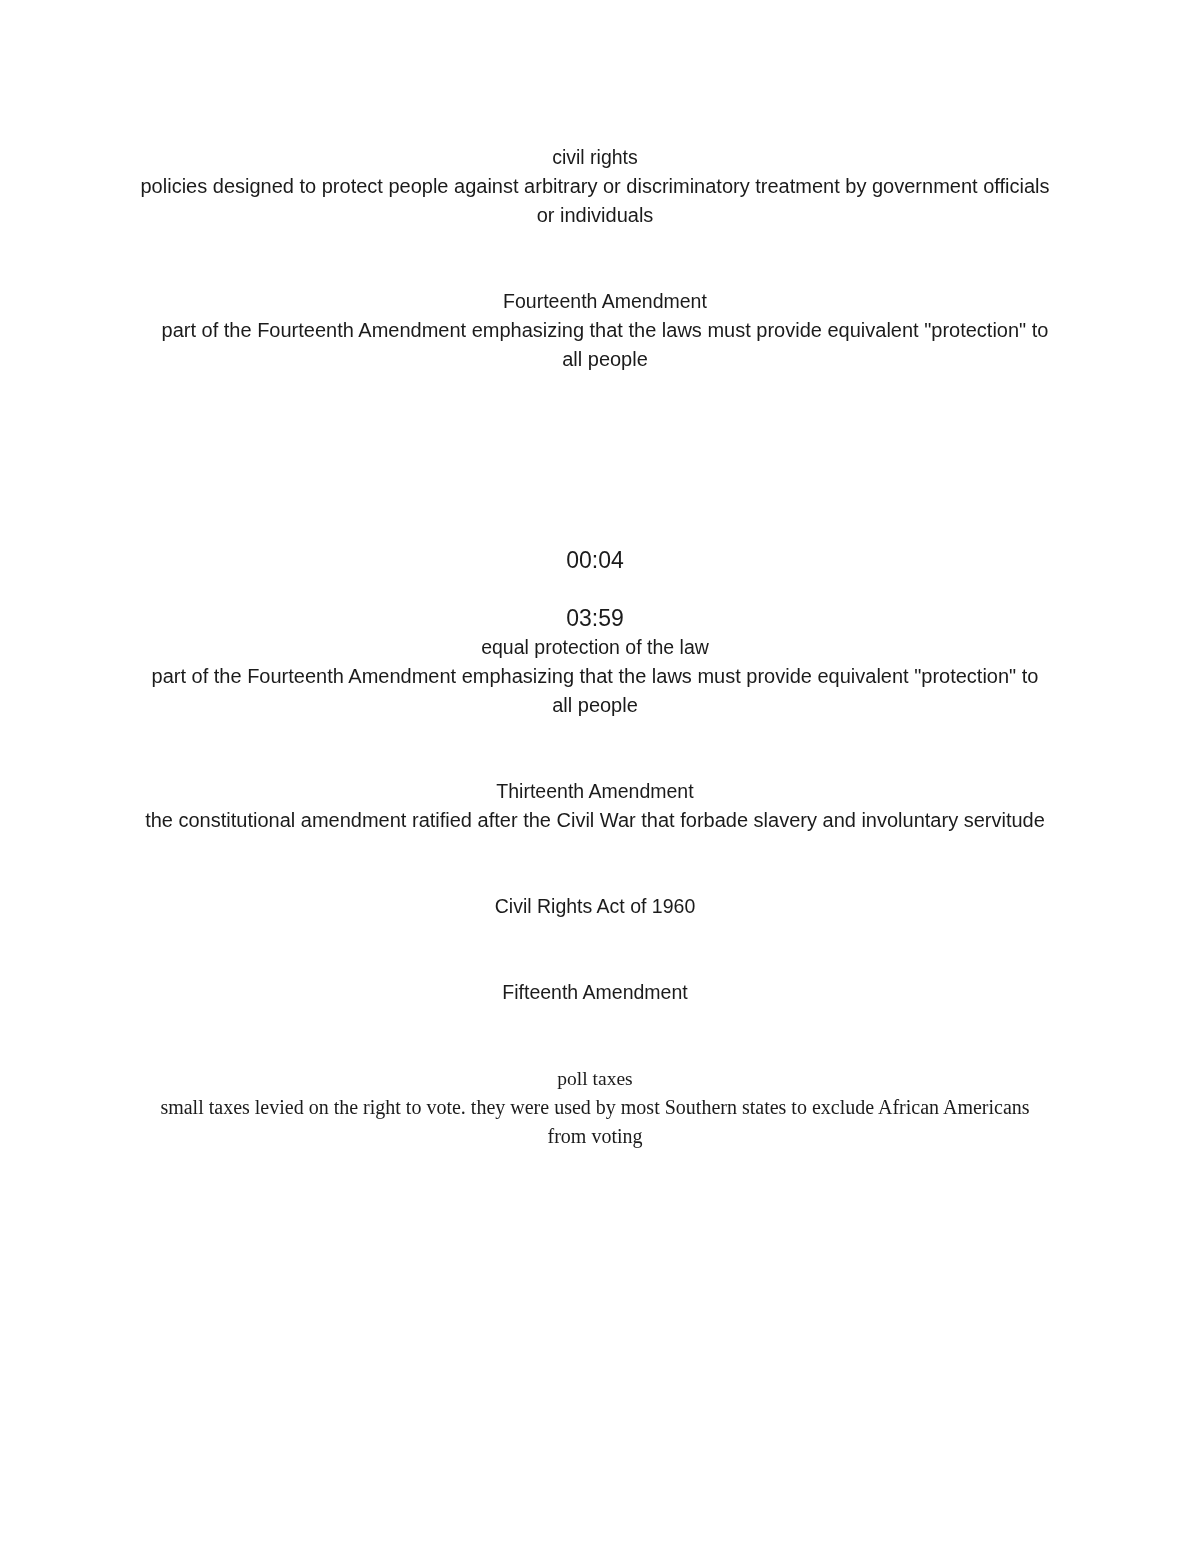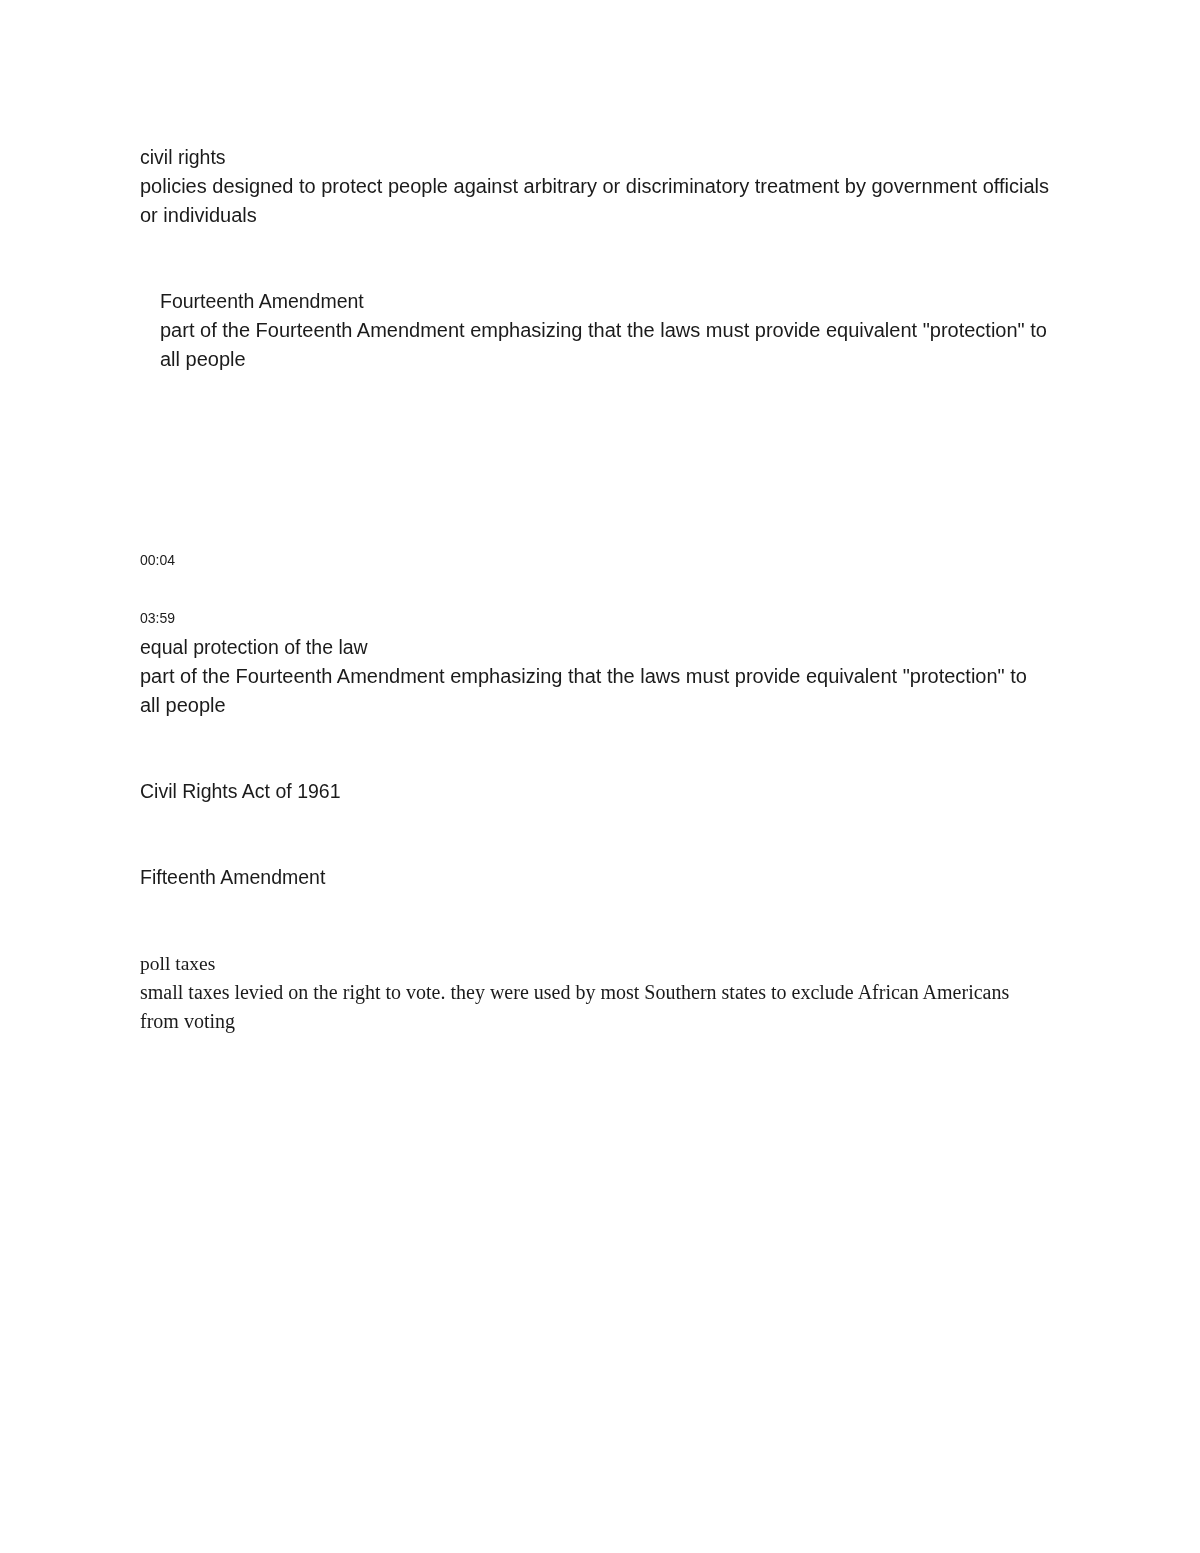--- a/index.html
+++ b/index.html
@@ -18,20 +18,21 @@
   .page {
     position: relative;
     width: 1200px;
     height: 1553px;
     background: #ffffff;
     box-sizing: border-box;
     padding: 143px 140px 0 140px;
   }
   .doc-body {
     width: 910px;
+    text-align: center;
   }
   .entry {
     margin: 0 0 57px 0;
   }
   .entry:last-child {
     margin-bottom: 0;
     font-family: Liberation Serif, serif;
   }
   .term {
     font-size: 19.5px;
@@ -39,21 +40,21 @@
     margin: 0;
     white-space: pre-wrap;
   }
   .definition {
     font-size: 20px;
     line-height: 29px;
     margin: 0;
     white-space: pre-wrap;
   }
   .timestamp {
-    font-size: 14px;
+    font-size: 23px;
     line-height: 29px;
     margin: 0;
   }
   
   .gap-large { margin-bottom: 172px; margin-left: 20px; }
   .gap-timer { margin-bottom: 29px; }
 </style>
 </head>
 <body>
 
@@ -73,23 +74,27 @@
     <div class="entry gap-timer">
       <p class="timestamp">00:04</p>
     </div>
 
     <div class="entry">
       <p class="timestamp">03:59</p>
       <p class="term">equal protection of the law</p>
       <p class="definition">part of the Fourteenth Amendment emphasizing that the laws must provide equivalent "protection" to all people</p>
     </div>
 
+    <div class="entry">
+      <p class="term">Thirteenth Amendment</p>
+      <p class="definition">the constitutional amendment ratified after the Civil War that forbade slavery and involuntary servitude</p>
+    </div>
 
     <div class="entry">
-      <p class="term">Civil Rights Act of 1961</p>
+      <p class="term">Civil Rights Act of 1960</p>
     </div>
 
 
     <div class="entry">
       <p class="term">Fifteenth Amendment</p>
     </div>
 
     <div class="entry">
       <p class="term">poll taxes</p>
       <p class="definition">small taxes levied on the right to vote. they were used by most Southern states to exclude African Americans from voting</p>

